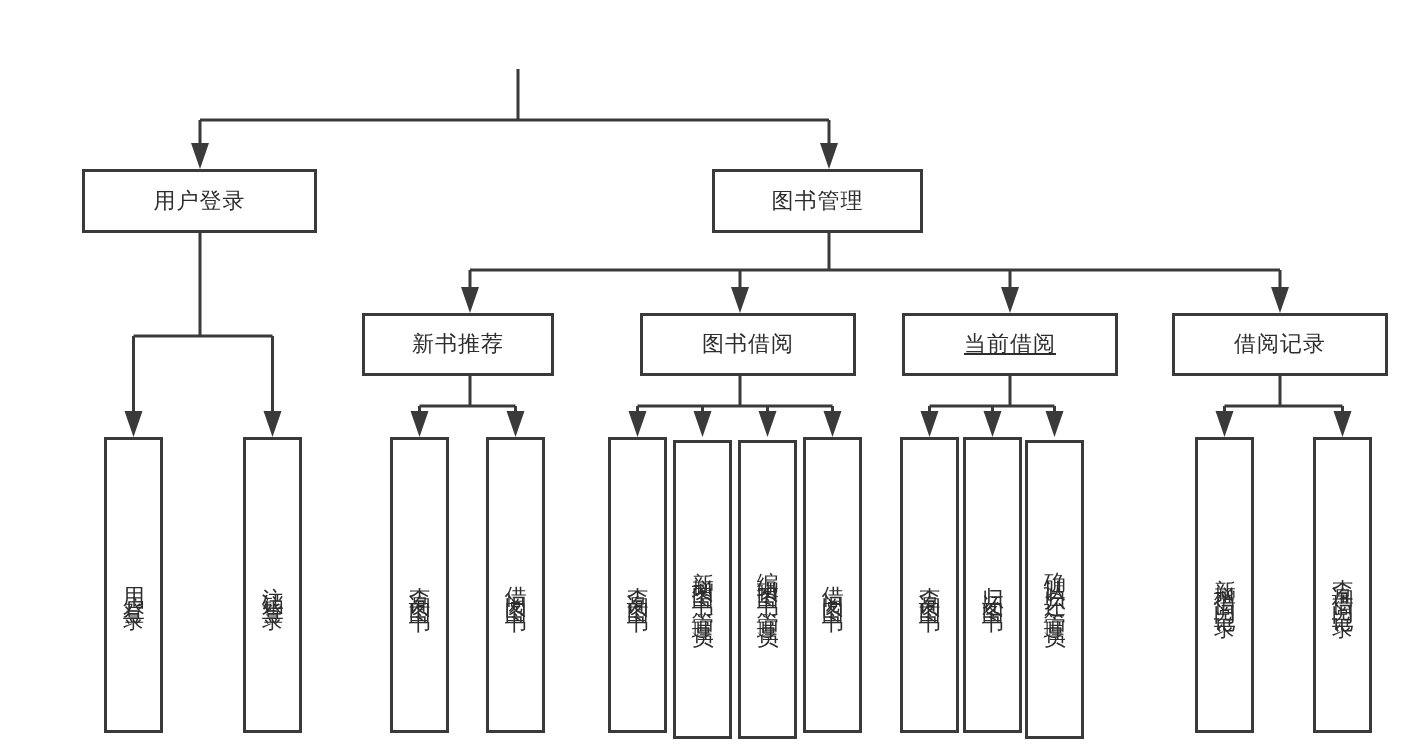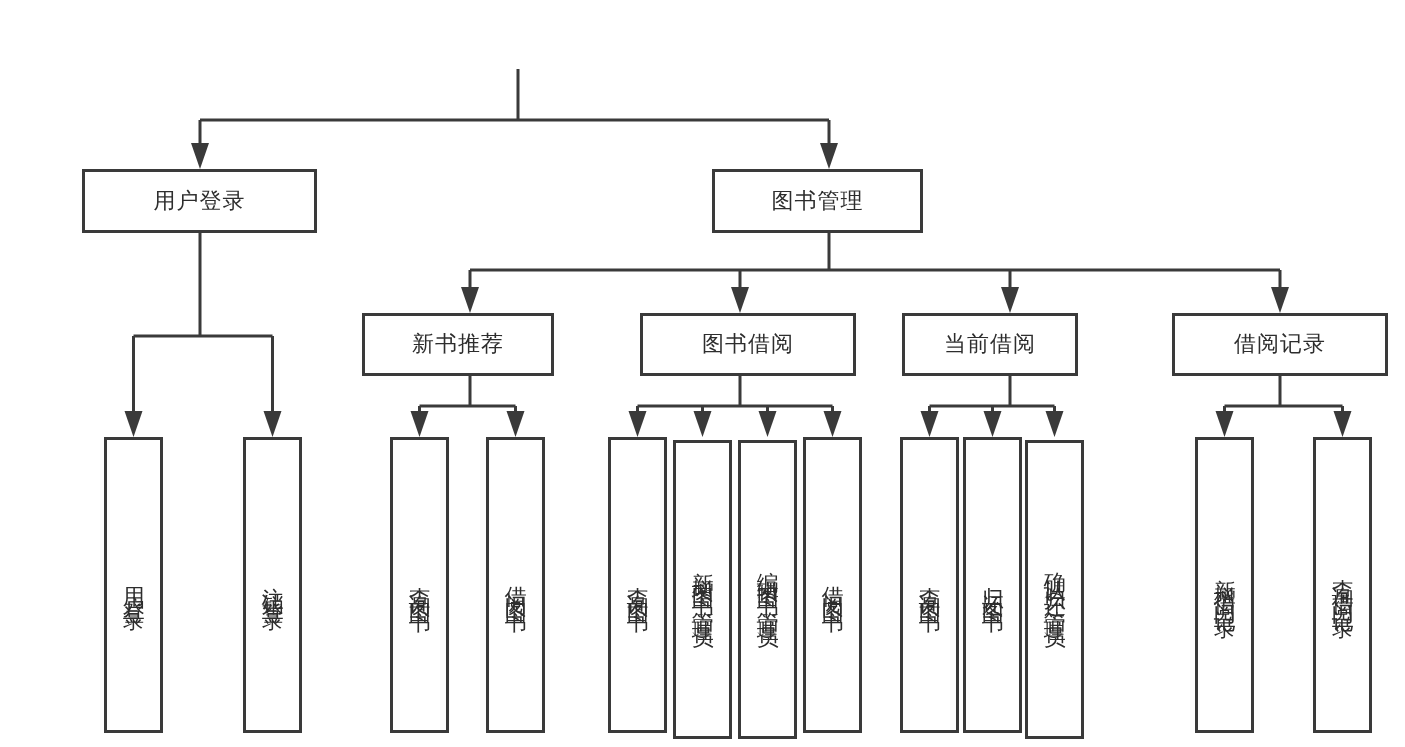--- a/index.html
+++ b/index.html
@@ -93,21 +93,21 @@
       <polygon points="1333.5,411 1351.5,411 1342.5,437"></polygon>
     </g>
   </svg>
 
 
   <div class="node" style="left:82px;top:169px;width:235px;height:64px;">用户登录</div>
   <div class="node" style="left:712px;top:169px;width:211px;height:64px;">图书管理</div>
 
   <div class="node" style="left:362px;top:313px;width:192px;height:63px;">新书推荐</div>
   <div class="node" style="left:640px;top:313px;width:216px;height:63px;">图书借阅</div>
-  <div class="node" style="left:902px;top:313px;width:176px;height:63px;">当前借阅</div>
+  <div class="node" style="left:902px;top:313px;width:216px;height:63px;text-decoration:underline;">当前借阅</div>
   <div class="node" style="left:1172px;top:313px;width:216px;height:63px;">借阅记录</div>
 
   <div class="node v" style="left:104px;top:437px;width:59px;height:296px;">用户登录</div>
   <div class="node v" style="left:243px;top:437px;width:59px;height:296px;">注销登录</div>
 
   <div class="node v" style="left:390px;top:437px;width:59px;height:296px;">查询图书</div>
   <div class="node v" style="left:486px;top:437px;width:59px;height:296px;">借阅图书</div>
 
   <div class="node v" style="left:608px;top:437px;width:59px;height:296px;">查询图书</div>
   <div class="node v" style="left:673px;top:440px;width:59px;height:299px;">新增图书（管理员）</div>

